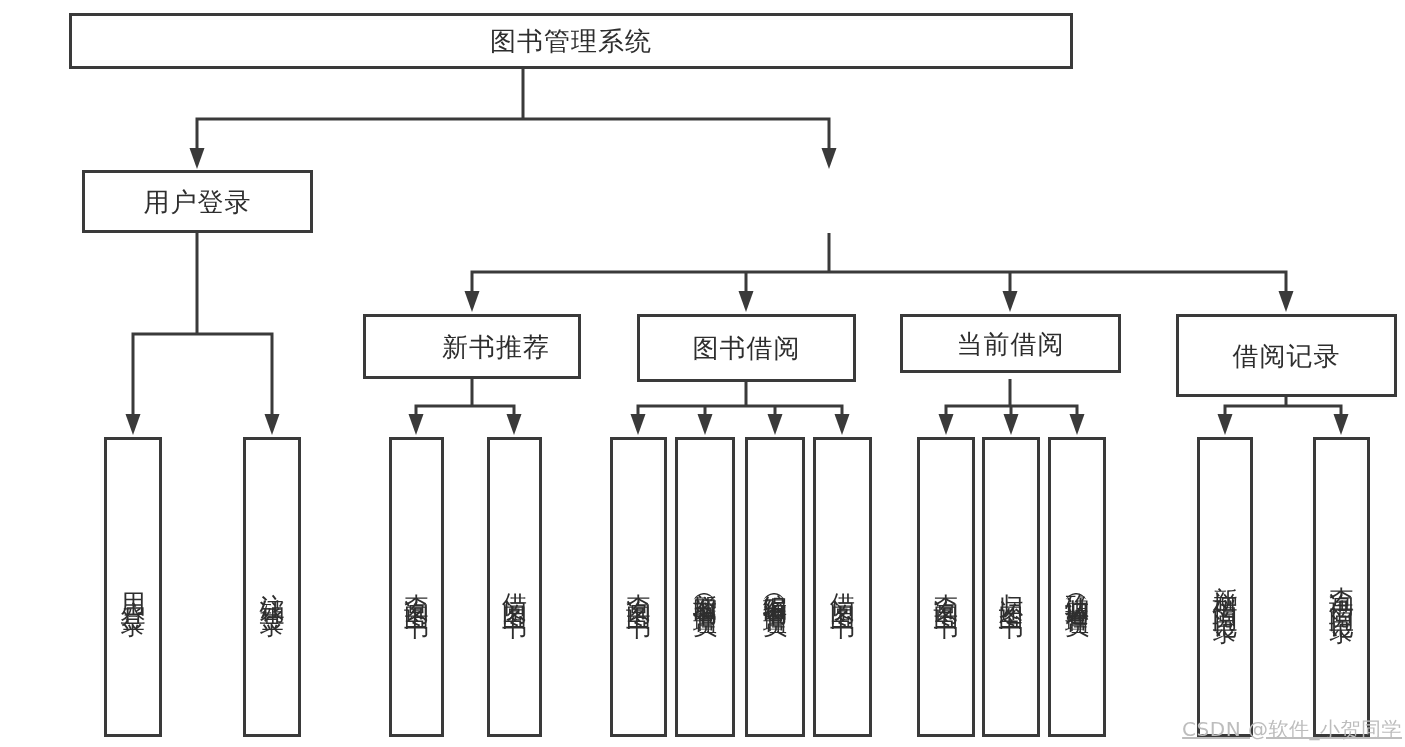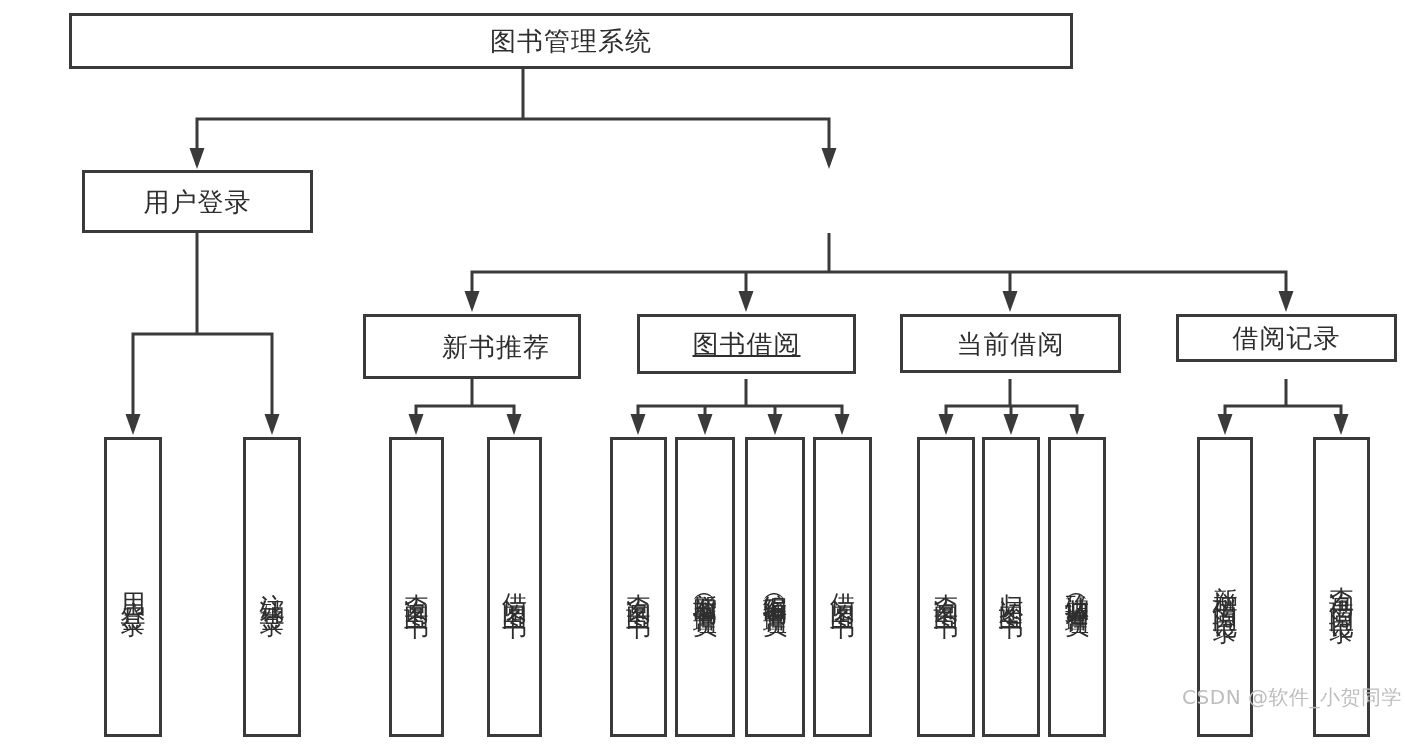--- a/index.html
+++ b/index.html
@@ -40,28 +40,29 @@
     top: 437px;
     height: 300px;
   }
   .leaf.long {
     font-size: 24px;
     letter-spacing: 3px;
   }
   .watermark {
     position: absolute;
     left: 1170px;
-    top: 684px;
+    top: 716px;
     width: 232px;
     text-align: right;
     color: #bdbdbd;
     font-size: 20px;
     letter-spacing: 0.5px;
     z-index: 3;
     white-space: nowrap;
+    text-decoration: underline;
   }
 </style>
 </head>
 <body>
 
 <div class="canvas">
 
   <svg class="wires" viewBox="0 0 1405 747" xmlns="http://www.w3.org/2000/svg">
     <path stroke="#3a3a3a" stroke-width="3" fill="none" d="
       M523 69 V119
@@ -106,23 +107,23 @@
       <polygon points="1217.5,414 1232.5,414 1225,435"></polygon>
       <polygon points="1333.5,414 1348.5,414 1341,435"></polygon>
     </g>
   </svg>
 
   <div class="node hnode" style="left:21px; top:13px; width:1004px; height:56px;margin-left:48px;">图书管理系统</div>
 
   <div class="node hnode" style="left:82px; top:170px; width:231px; height:63px;">用户登录</div>
 
   <div class="node hnode" style="left:363px; top:314px; width:218px; height:65px;padding-left:48px;">新书推荐</div>
-  <div class="node hnode" style="left:637px; top:314px; width:219px; height:60px;text-decoration:underline;">图书借阅</div>
+  <div class="node hnode" style="left:637px; top:314px; width:219px; height:68px;">图书借阅</div>
   <div class="node hnode" style="left:900px; top:314px; width:221px; height:59px;">当前借阅</div>
-  <div class="node hnode" style="left:1176px; top:314px; width:221px; height:48px;">借阅记录</div>
+  <div class="node hnode" style="left:1176px; top:314px; width:221px; height:83px;">借阅记录</div>
 
   <div class="node leaf" style="left:104px; width:58px;">用户登录</div>
   <div class="node leaf" style="left:243px; width:58px;">注销登录</div>
 
   <div class="node leaf" style="left:389px; width:55px;">查询图书</div>
   <div class="node leaf" style="left:487px; width:55px;">借阅图书</div>
 
   <div class="node leaf" style="left:610px; width:57px;">查询图书</div>
   <div class="node leaf long" style="left:675px; width:60px;">新增图书（管理员）</div>
   <div class="node leaf long" style="left:745px; width:60px;">编辑图书（管理员）</div>

